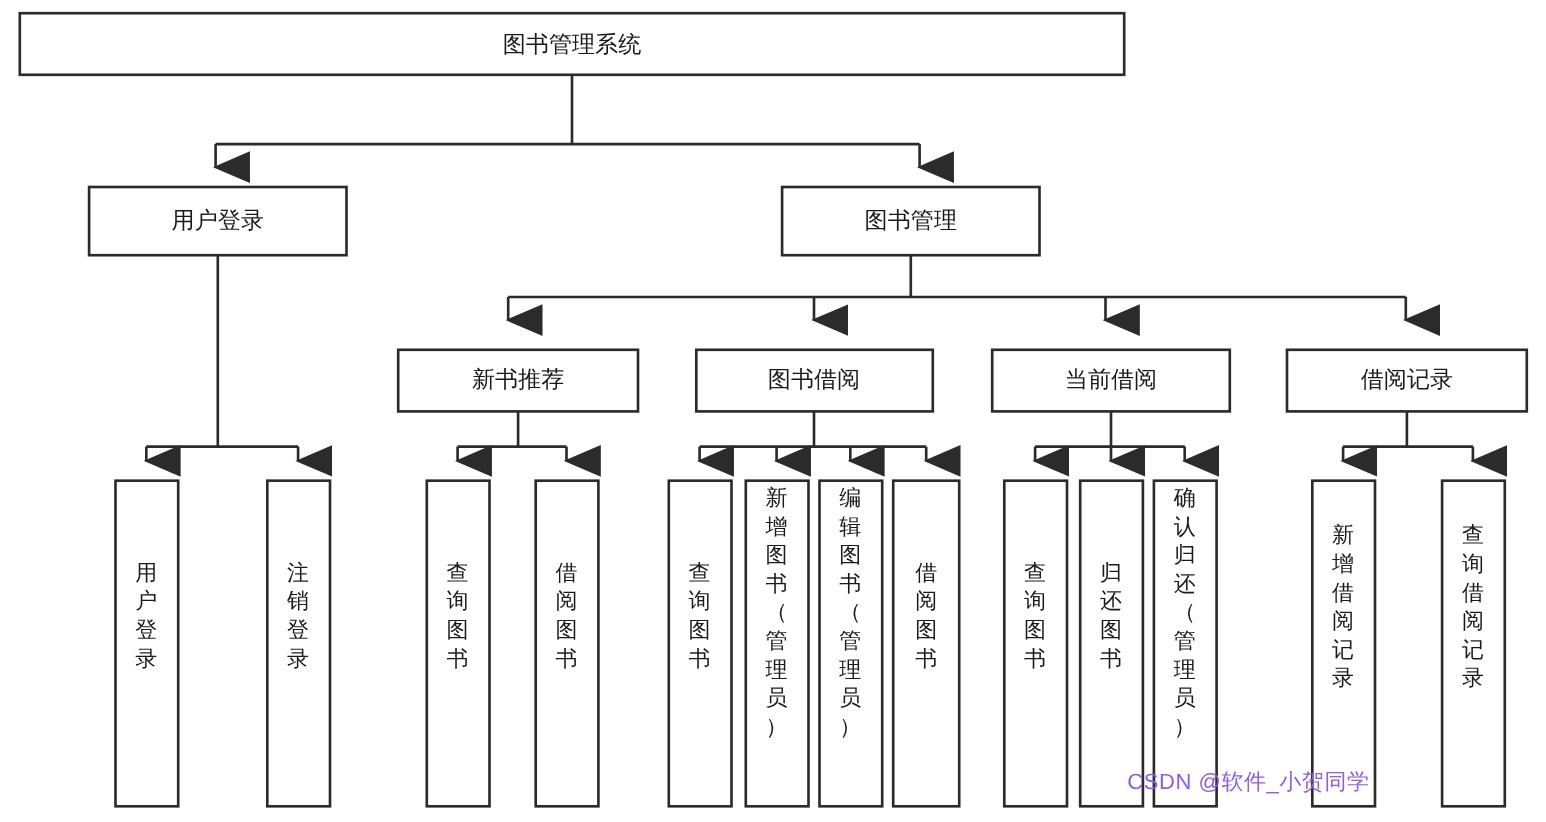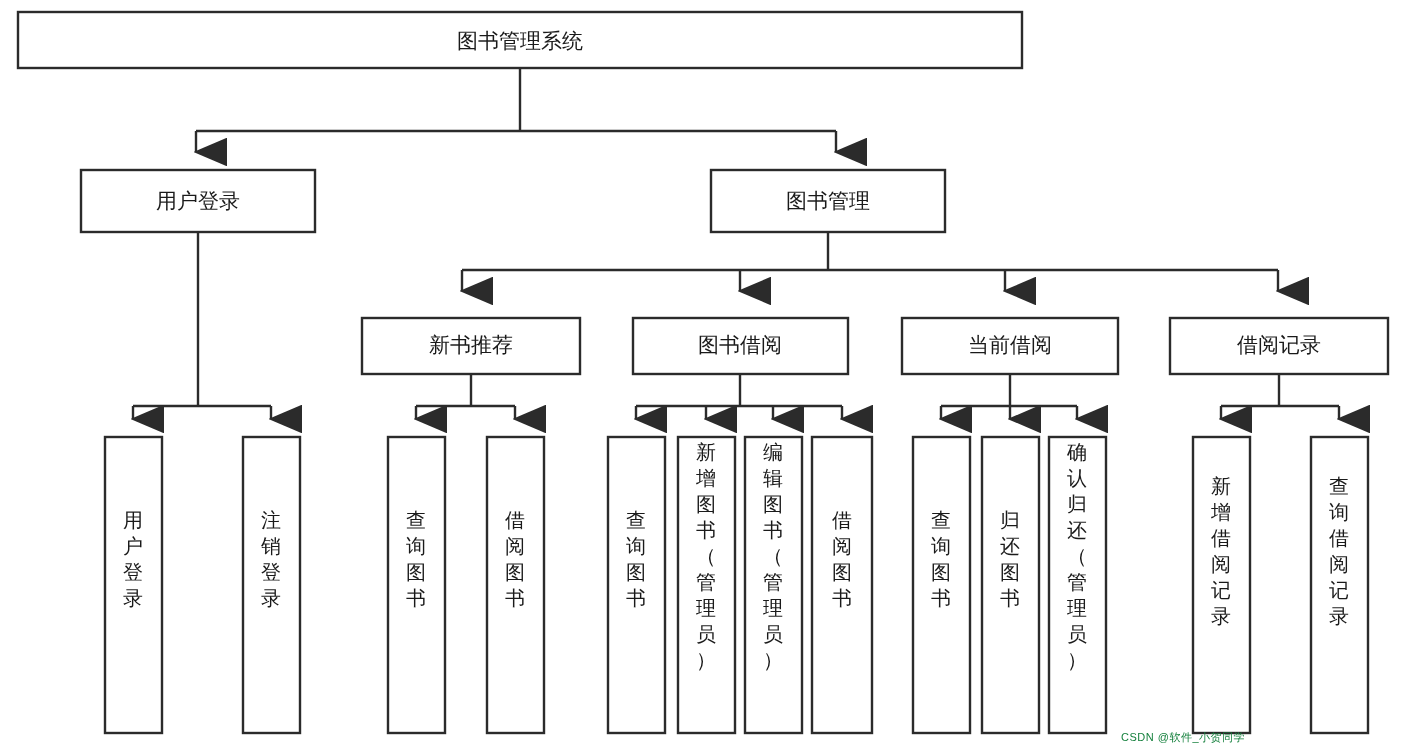--- a/index.html
+++ b/index.html
@@ -50,24 +50,24 @@
   }
   .node-label-v {
     font-family: "Liberation Sans", "DejaVu Sans", sans-serif;
     font-size: 20px;
     fill: #1a1a1a;
     text-anchor: middle;
   }
   .watermark {
     position: absolute;
     right: 14px;
-    bottom: 2px;
-    font-family: "Liberation Sans", "DejaVu Sans", sans-serif;
-    font-size: 11px;
-    color: #15803d;
+    bottom: 23px;
+    font-family: "Liberation Sans", "DejaVu Sans", sans-serif;
+    font-size: 20px;
+    color: #8b5cf6;
     letter-spacing: 0.5px;
     white-space: nowrap;
     user-select: none;
   }
 </style>
 </head>
 <body>
 
 <div id="diagram-root">
 

